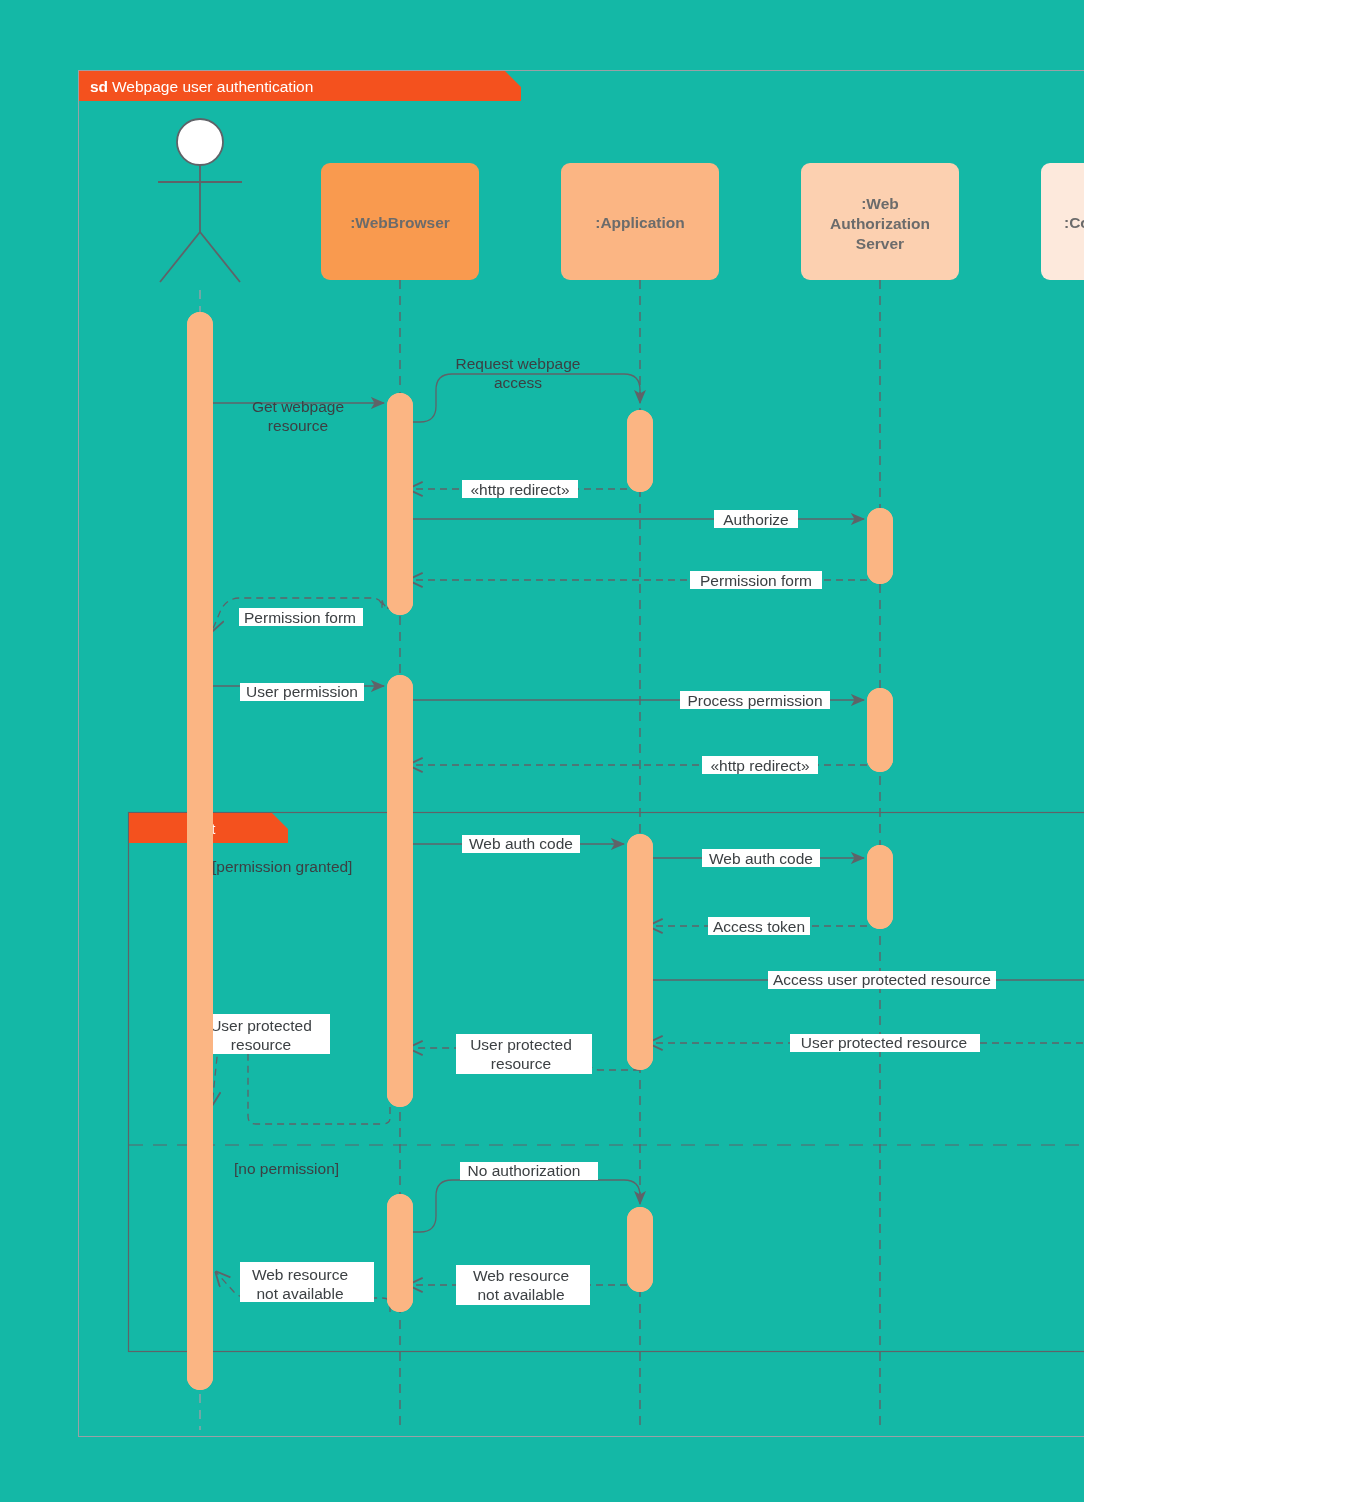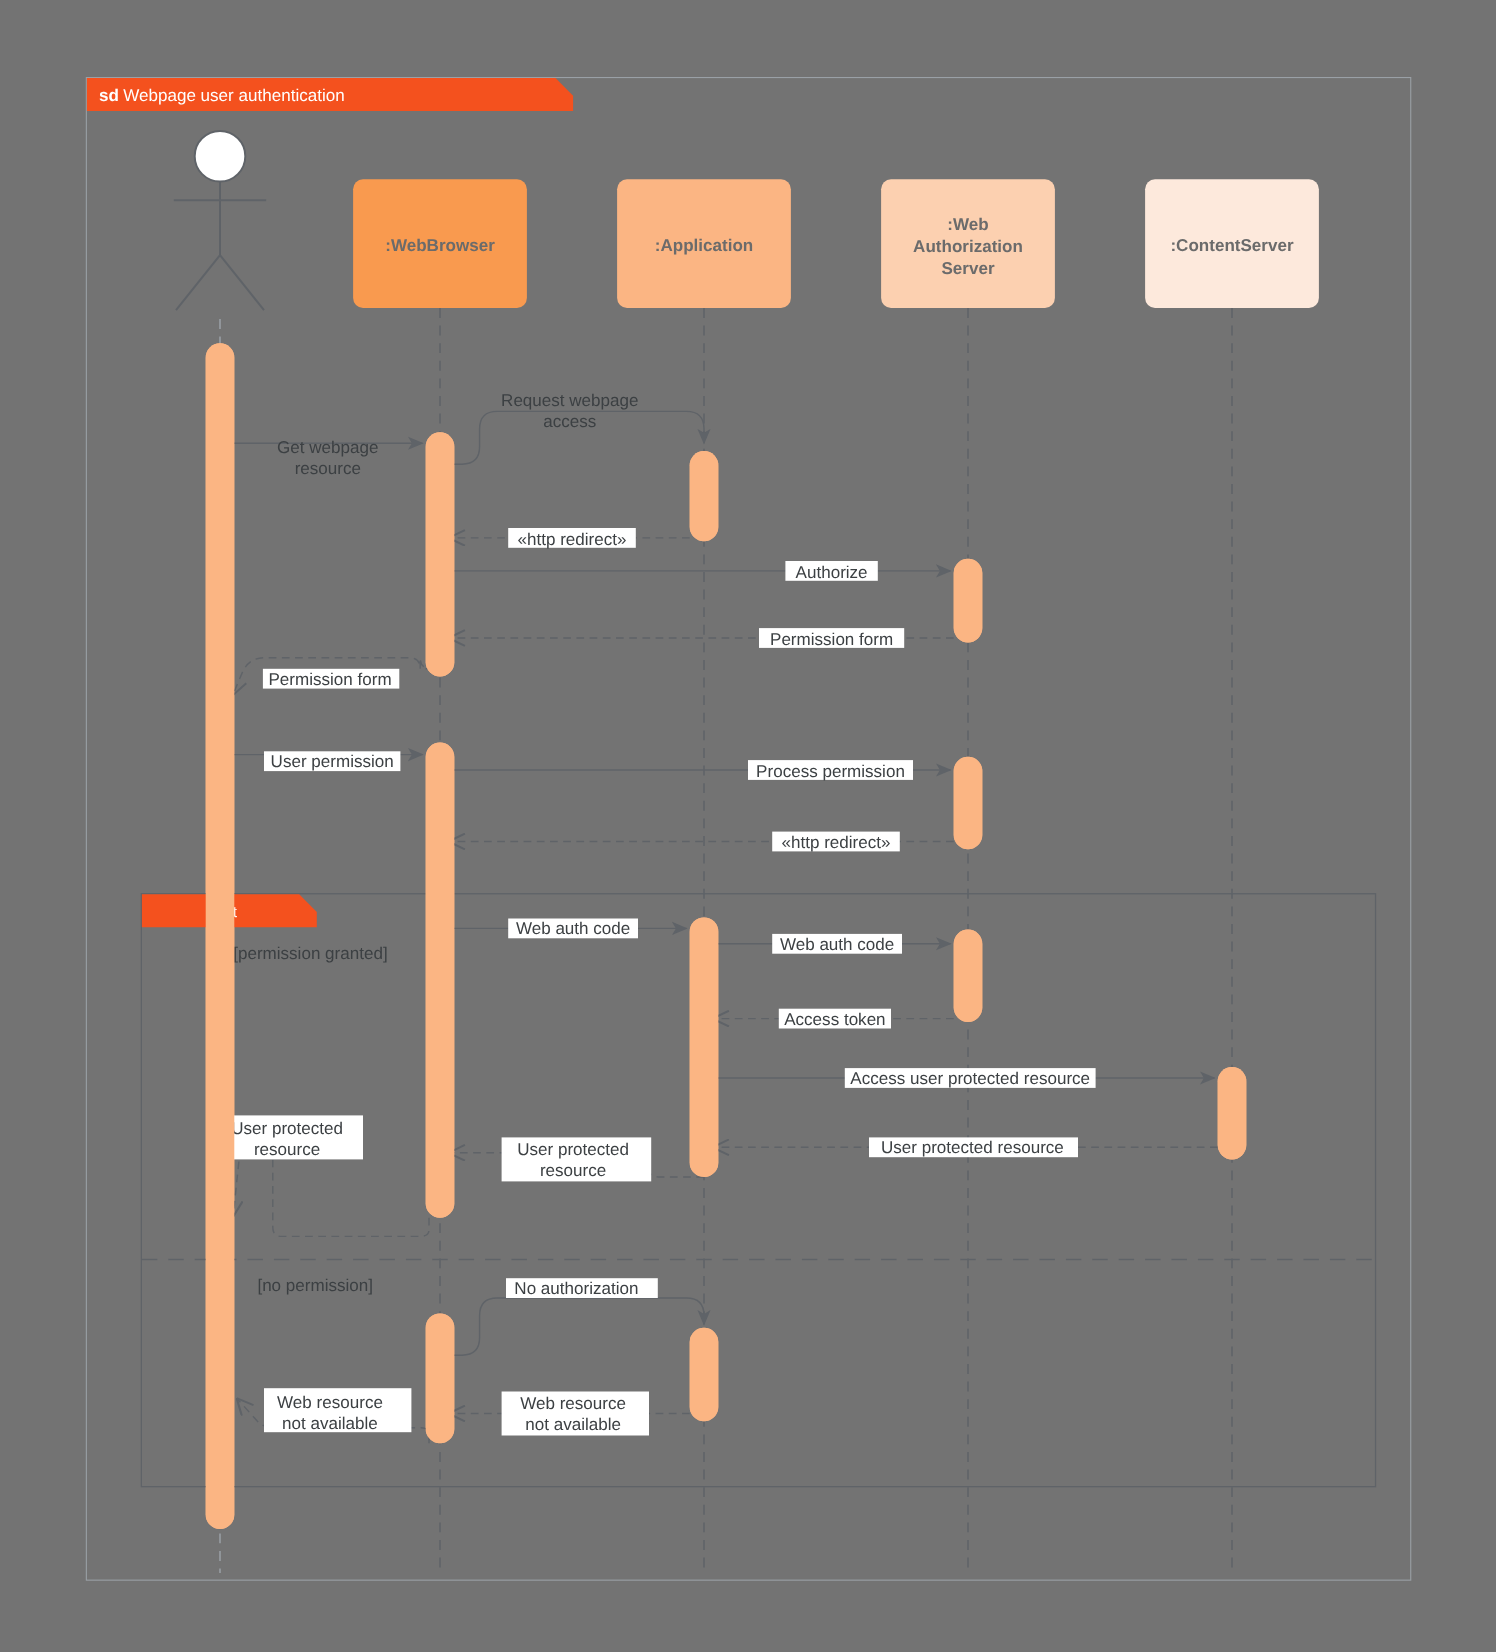--- a/index.html
+++ b/index.html
@@ -3,23 +3,23 @@
 <meta charset="utf-8">
 <style>
   html, body {
     margin: 0;
     padding: 0;
     background: #ffffff;
     font-family: "Liberation Sans", sans-serif;
   }
   #stage {
     position: relative;
-    width: 1360px;
+    width: 1084px;
     height: 1502px;
-    background: #737373;
+    background: #14b8a6;
     overflow: hidden;
   }
   svg#diagram {
     position: absolute;
     left: 0;
     top: 0;
     width: 1360px;
     height: 1502px;
   }
   .msg-label {

